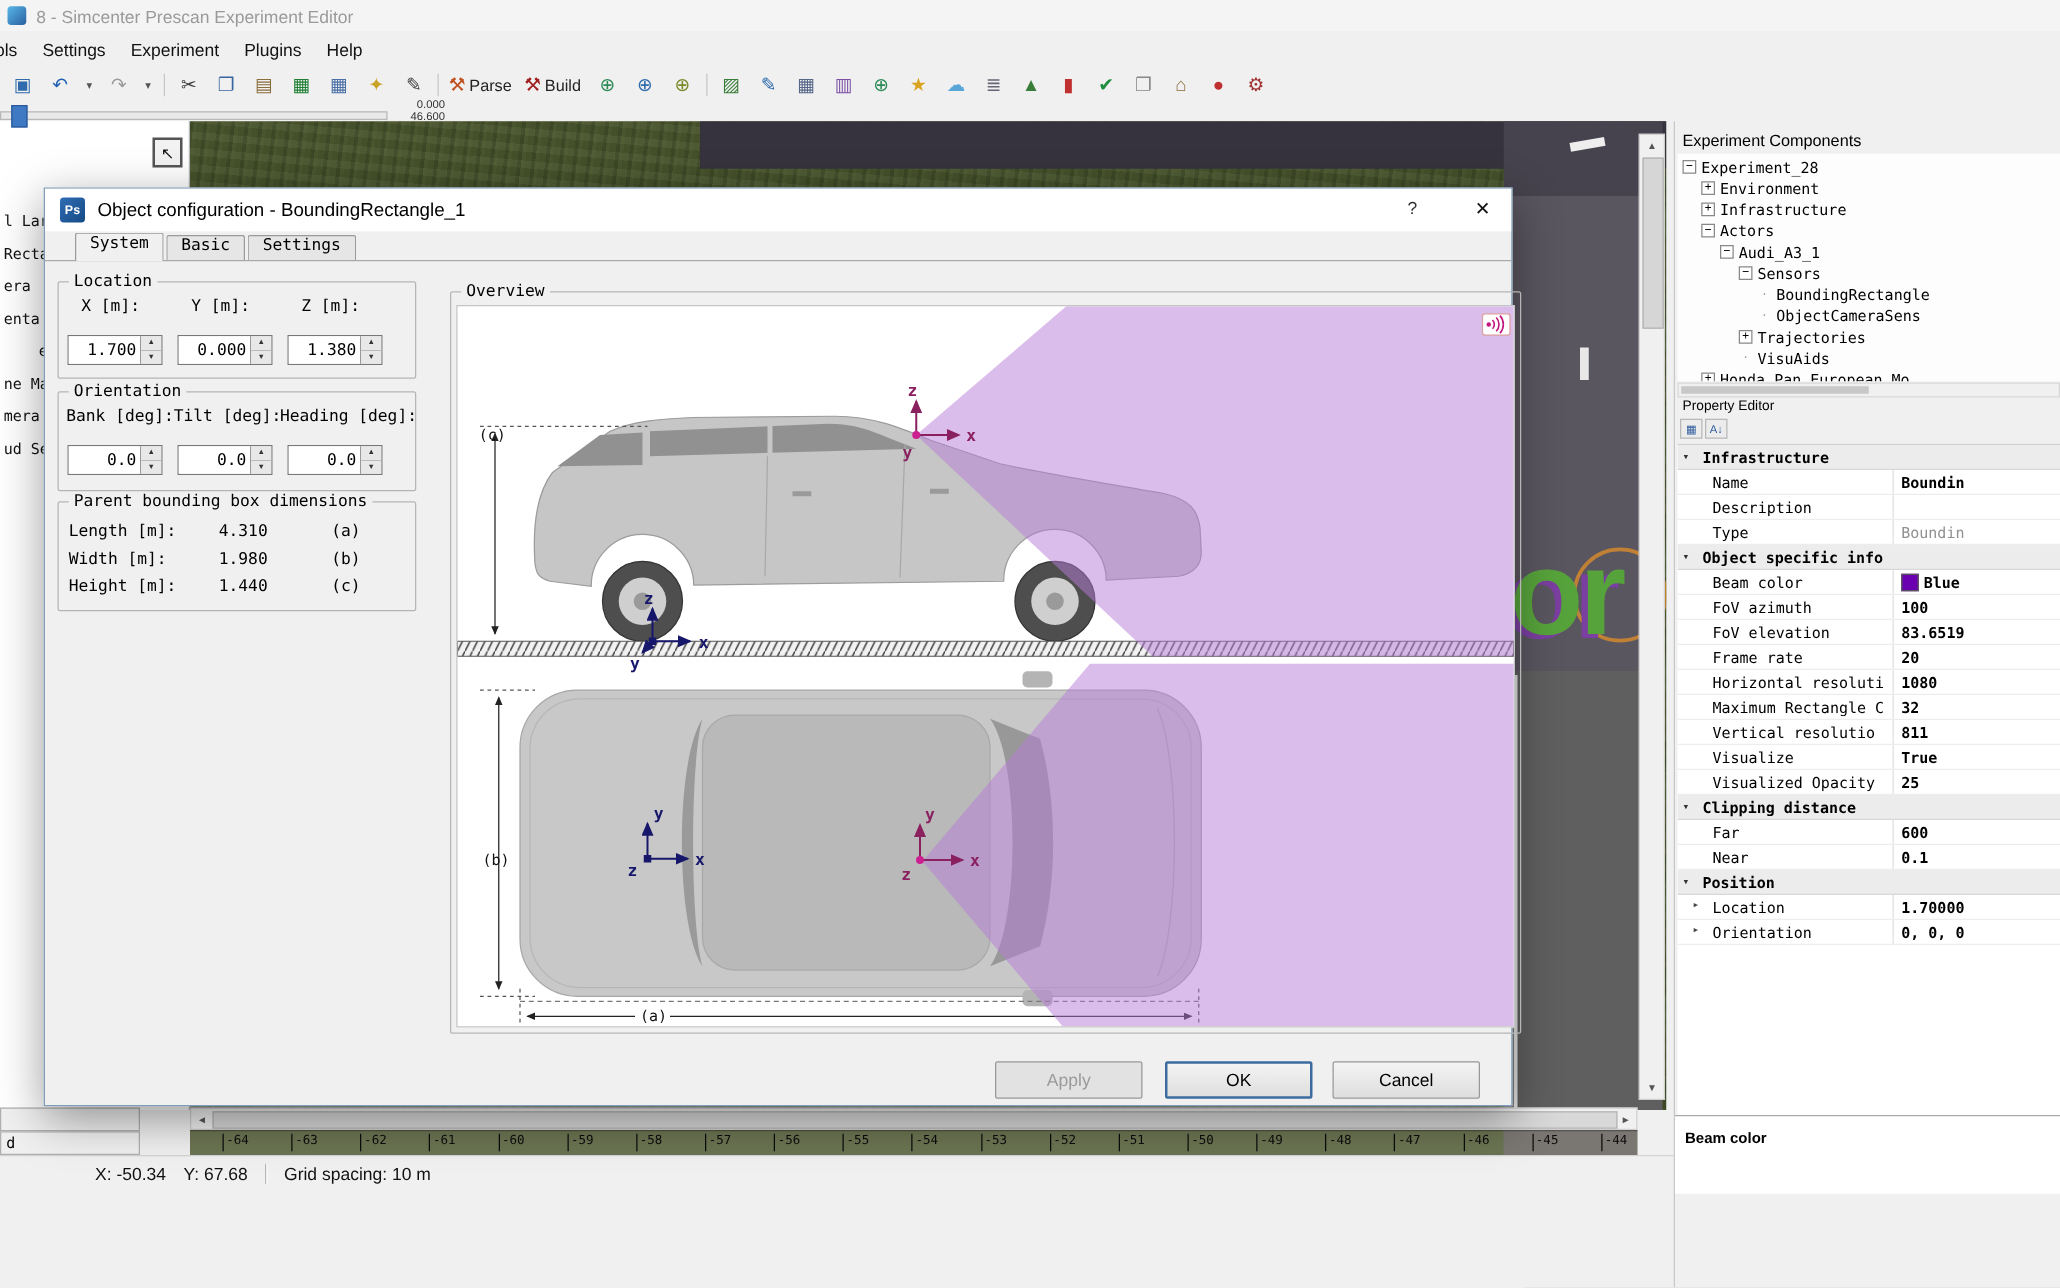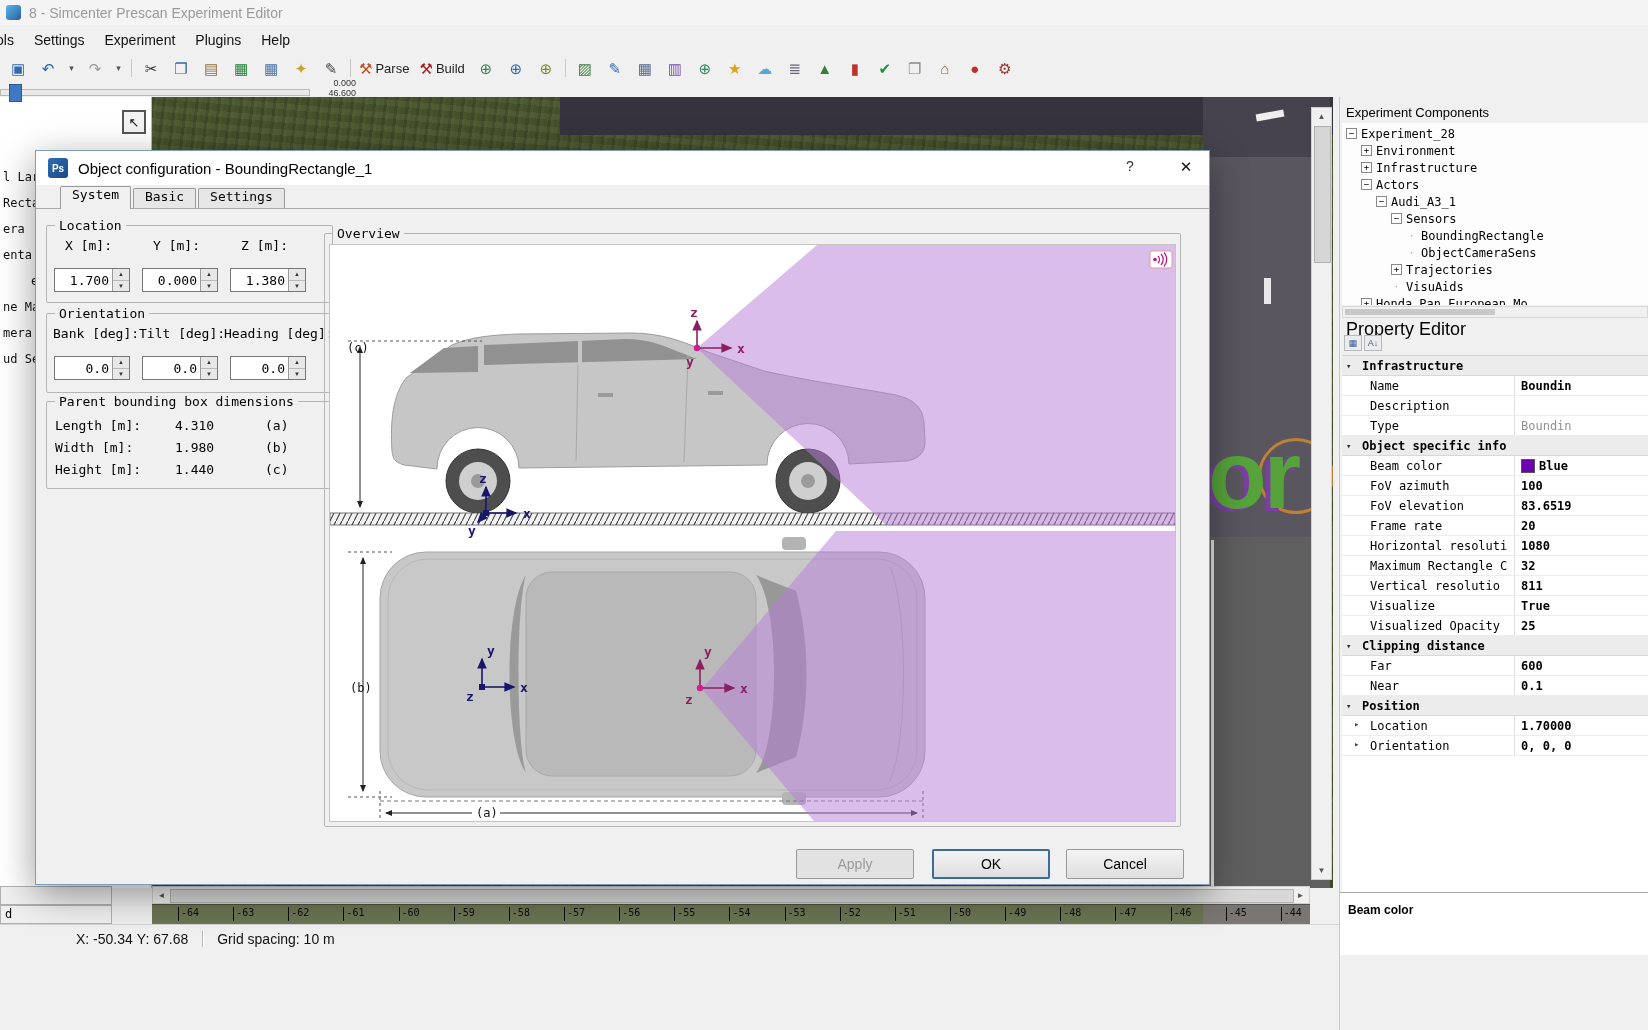--- a/index.html
+++ b/index.html
@@ -103,21 +103,21 @@
   .titem{height:17px;display:flex;align-items:center;gap:4px;white-space:nowrap;
     font:12px "DejaVu Sans Mono",monospace;color:#000;}
   .tbox{width:11px;height:11px;border:1px solid #888;background:#fff;flex:0 0 11px;
     font:9px/9px "DejaVu Sans Mono",monospace;text-align:center;box-sizing:border-box;}
   .tbox.minus::before{content:"−";} .tbox.plus::before{content:"+";}
   .tspacer{width:11px;flex:0 0 11px;color:#999;text-align:center;font-size:9px;}
   .tspacer::before{content:"·";}
   .tree-hscroll{position:absolute;left:2px;top:209px;width:306px;height:12px;background:#f0f0f0;
     border:1px solid #d8d8d8;box-sizing:border-box;}
   .tree-hthumb{position:absolute;left:2px;top:2px;width:150px;height:6px;background:#c8c8c8;}
-  .pe-title{position:absolute;left:6px;top:222px;font-size:18px;color:#000;}
+  .pe-title{position:absolute;left:6px;top:222px;font-size:11px;color:#000;}
   .pe-toolbar{position:absolute;left:4px;top:238px;display:flex;gap:2px;}
   .pe-btn{width:18px;height:16px;border:1px solid #b8b8b8;background:#ececec;font-size:9px;
     display:flex;align-items:center;justify-content:center;color:#335e9e;box-sizing:border-box;}
   .property-grid{position:absolute;left:2px;top:258px;width:307px;height:536px;background:#fff;
     border-top:1px solid #d0d0d0;overflow:hidden;}
   .prow{height:20px;display:flex;align-items:center;border-bottom:1px solid #ededed;
     font:12px "DejaVu Sans Mono",monospace;position:relative;box-sizing:border-box;}
   .plabel{width:172px;flex:0 0 172px;padding-left:28px;overflow:hidden;white-space:nowrap;box-sizing:border-box;}
   .pexp{position:absolute;left:12px;color:#444;font-size:9px;}
   .pexp::before{content:"▸";}
@@ -367,21 +367,21 @@
       <span class="rtick">-49</span>
       <span class="rtick">-48</span>
       <span class="rtick">-47</span>
       <span class="rtick">-46</span>
       <span class="rtick">-45</span>
       <span class="rtick">-44</span>
     </div>
 
   <div class="statusbar">
     <span style="margin-left:76px">X: -50.34</span>
-    <span style="margin-left:4px">Y: 67.68</span>
+    <span style="margin-left:14px">Y: 67.68</span>
     <span class="sb-sep"></span>
     <span>Grid spacing: 10 m</span>
   </div>
 
 
   <div class="right-panel">
     <div class="components-title">Experiment Components</div>
     <div class="components-tree">
         <div class="titem" style="padding-left: 4px;">
           <span class="tbox minus"></span>
@@ -639,21 +639,21 @@
         <span class="bbval">1.980</span>
         <span class="bbkey">(b)</span>
       </div>
       <div class="bbrow" style="top:60px;">
         <span class="bblabel">Height [m]:</span>
         <span class="bbval">1.440</span>
         <span class="bbkey">(c)</span>
       </div>
     </div>
 
-    <div class="grp" style="left:288px;top:82px;width:855px;height:592px;">
+    <div class="grp" style="left:324px;top:82px;width:855px;height:592px;">
       <span class="grp-legend">Overview</span>
       <div class="overview-canvas-wrap">
         <svg width="845" height="576" viewBox="0 0 845 576">
           <defs>
             <pattern id="hatchp" width="6" height="12" patternUnits="userSpaceOnUse">
               <rect width="6" height="12" fill="#f2f2f2"></rect>
               <path d="M0,12 L6,0" stroke="#444" stroke-width="1.2"></path>
             </pattern>
             <marker id="mD" markerWidth="8" markerHeight="8" refX="6" refY="3" orient="auto-start-reverse">
               <path d="M0,0 L7,3 L0,6 Z" fill="#222"></path>

